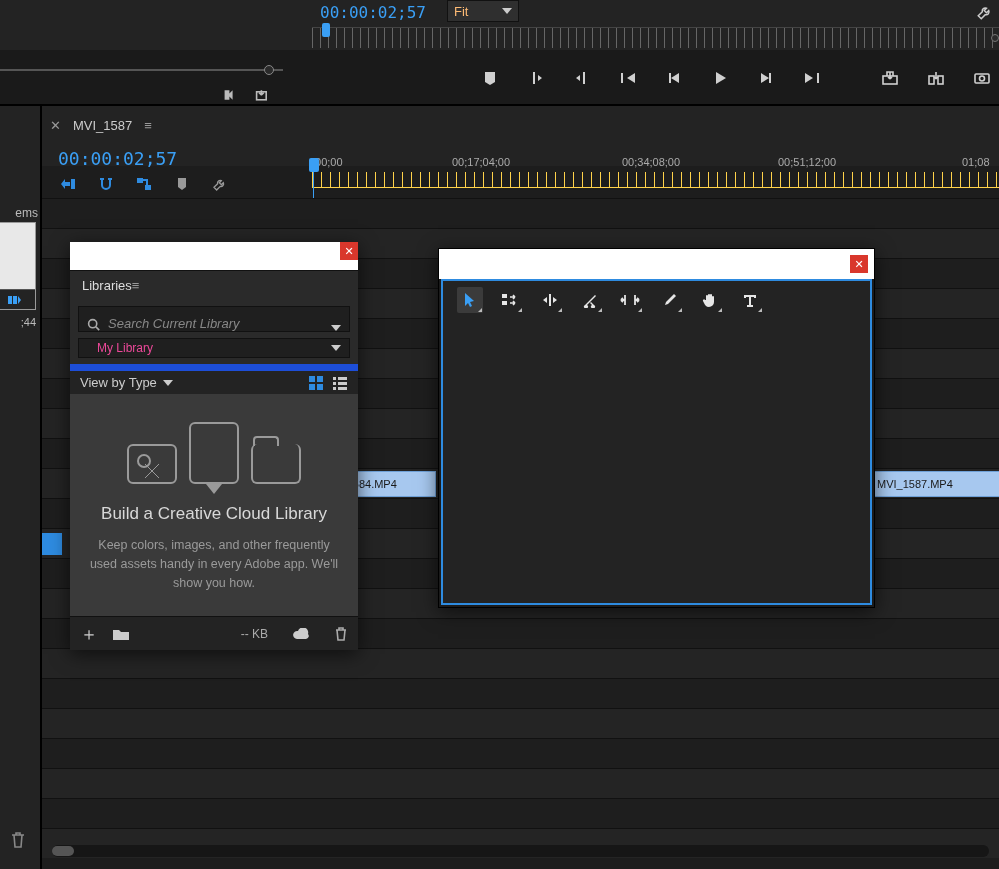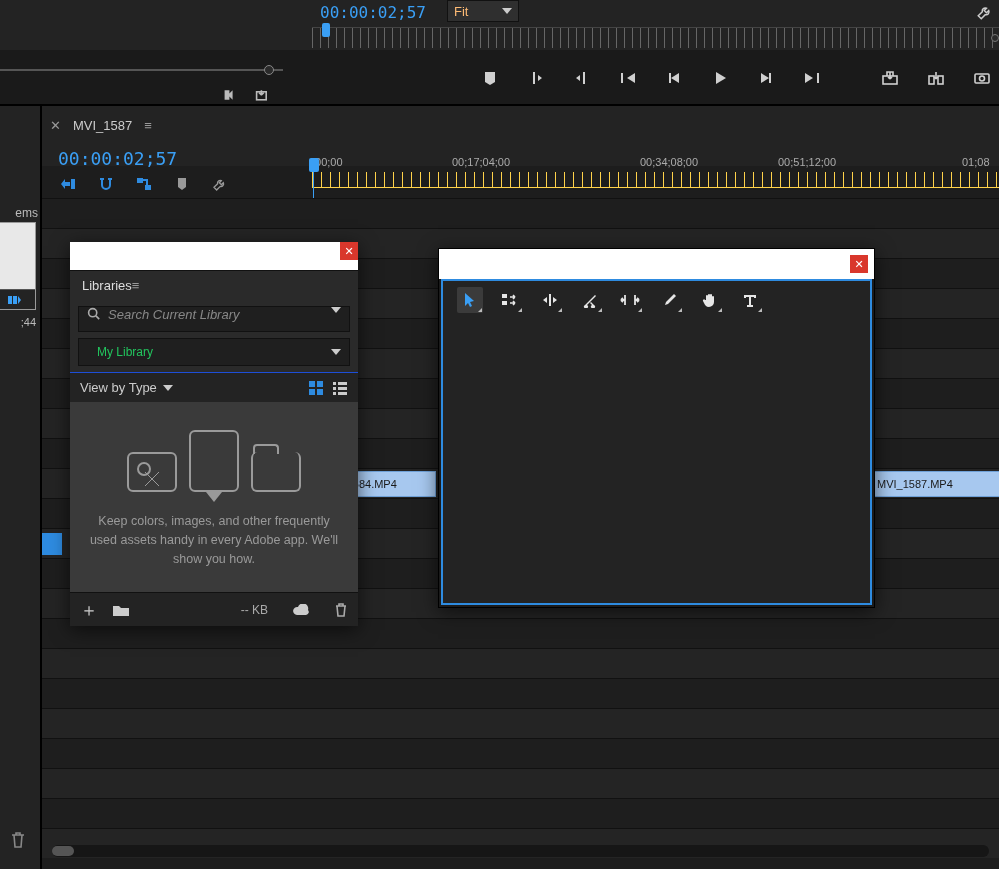--- a/index.html
+++ b/index.html
@@ -85,25 +85,25 @@
   .hscroll-thumb{ position:absolute; left:0; top:1px; height:10px; width:22px; background:#555; border-radius:5px;}
 
   
   .panel-lib {
     position:absolute; left:70px; top:242px; width:288px; background:#2a2a2a;
     box-shadow: 0 4px 18px rgba(0,0,0,.6);
   }
   .win-title{ height:28px; background:#fff; position:relative;}
   .win-title .xbtn{ position:absolute; right:0; top:0; width:18px; height:18px; background:#d9372c; color:#fff; font-size:11px; display:flex; align-items:center; justify-content:center; cursor:pointer;}
   .plib-tabs{ height:30px; display:flex; align-items:center; padding:0 12px; border-top:1px solid #111; font-size:13px; color:#ddd;}
-  .plib-search{ margin:6px 8px; height:26px; background:#1f1f1f; border:1px solid #111; display:flex; align-items:flex-start; padding:0 8px; color:#888; font-style:italic; position:relative;}
+  .plib-search{ margin:6px 8px; height:26px; background:#1f1f1f; border:1px solid #111; display:flex; align-items:flex-end; padding:0 8px; color:#888; font-style:italic; position:relative;}
   .plib-search .mag{ margin-right:8px; color:#aaa; font-style:normal;}
   .plib-search .dd{ position:absolute; right:8px; color:#ccc;}
-  .mylib{ margin:0 8px 6px; height:28px; background:#1f1f1f; border:1px solid #111; display:flex; align-items:center; justify-content:space-between; padding:0 8px 0 18px; color:#22c55e; font-size:12px;}
-  .viewrow{ height:30px; display:flex; align-items:center; justify-content:space-between; padding:0 10px; border-top:1px solid #1d4ed8; background:#232323;}
+  .mylib{ margin:0 8px 6px; height:20px; background:#1f1f1f; border:1px solid #111; display:flex; align-items:center; justify-content:space-between; padding:0 8px 0 18px; color:#ec4899; font-size:12px;}
+  .viewrow{ height:30px; display:flex; align-items:center; justify-content:space-between; padding:0 10px; border-top:7px solid #1d4ed8; background:#232323;}
   .viewrow .vlabel{ display:flex; align-items:center; gap:6px; }
   .viewrow .vicons{ display:flex; gap:8px; }
   .viewrow .grid-i{ color:#2e8be0; }
   .empty-area{ background:#3a3a3a; padding:28px 18px 24px; text-align:center; color:#bdbdbd;}
   .empty-illus{ display:flex; align-items:flex-end; justify-content:center; gap:12px; margin-bottom:20px;}
   .ill-box{ border:2px solid #9a9a9a; border-radius:6px;}
   .ill-img{ width:50px; height:40px; position:relative;}
   .ill-img::before{content:""; position:absolute; left:8px; top:8px; width:10px;height:10px; border:2px solid #9a9a9a; border-radius:50%;}
   .ill-img::after{content:""; position:absolute; left:6px; bottom:4px; width:34px; height:14px;
     background:linear-gradient(45deg, transparent 48%, #9a9a9a 48% 52%, transparent 52%),
@@ -298,21 +298,21 @@
           <svg width="16" height="16" viewBox="0 0 24 24" fill="none" stroke="#999" stroke-width="2">
             <path d="M14 7a4 4 0 0 0-5.6 4.6L3 17l4 4 5.4-5.4A4 4 0 0 0 17 10l-3 3-3-3 3-3z"></path>
           </svg>
         </span>
     </div>
 
     <div class="ruler">
       <div class="ruler-labels">
         <span style="left:0px">;00;00</span>
         <span style="left:140px">00;17;04;00</span>
-        <span style="left:328px">00;34;08;00</span>
+        <span style="left:310px">00;34;08;00</span>
         <span style="left:466px">00;51;12;00</span>
         <span style="left:650px">01;08</span>
       </div>
       <div class="ruler-ticks"></div>
     </div>
 
     <div class="playhead">
       <div class="playhead-head"></div>
     </div>
 
@@ -405,20 +405,21 @@
           </svg>
       </span>
     </div>
   </div>
   <div class="empty-area">
     <div class="empty-illus">
       <div class="ill-box ill-img"></div>
       <div class="ill-box ill-doc"></div>
       <div class="ill-box ill-fold"></div>
     </div>
+    <div class="empty-h">Build a Creative Cloud Library</div>
     <div class="empty-p">Keep colors, images, and other frequently used assets handy in every Adobe app. We'll show you how.</div>
   </div>
   <div class="plib-foot">
     <div class="lft">
       <span style="font-size:18px;color:#ccc;">＋</span>
       <span>
         <svg width="18" height="14" viewBox="0 0 18 14" fill="#ccc">
             <path d="M1 3h6l2 2h8v8H1z"></path>
           </svg>
       </span>

